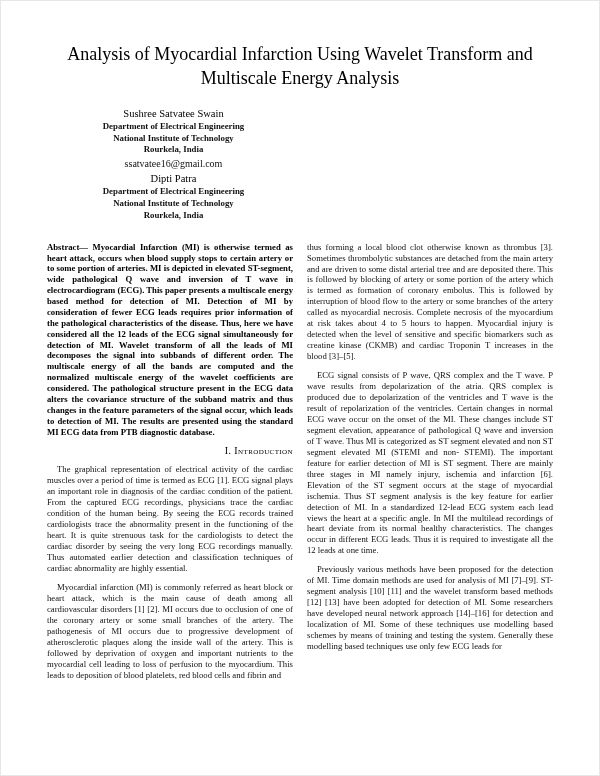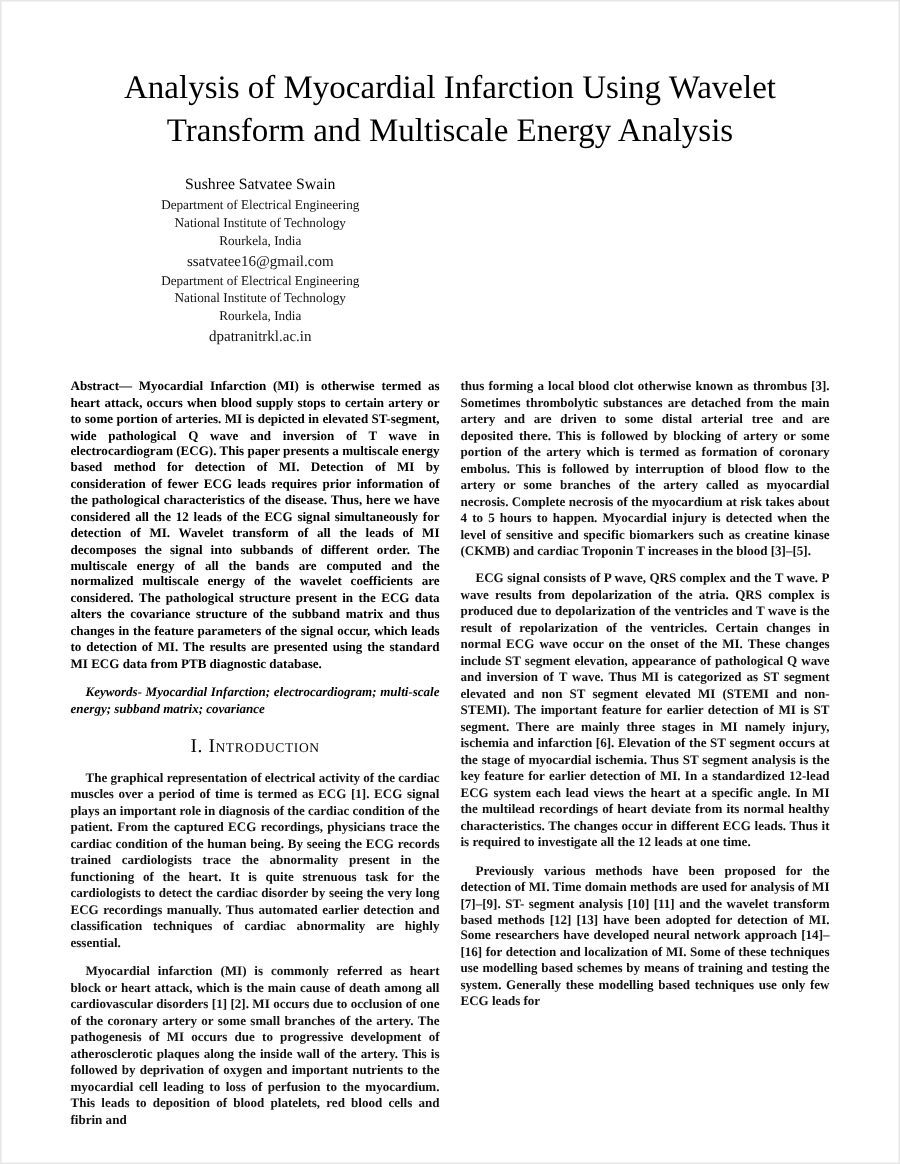--- a/index.html
+++ b/index.html
@@ -14,21 +14,21 @@
     height: 776px;
     margin: 0 auto;
     background: #ffffff;
     padding: 42px 46px 18px 46px;
     overflow: hidden;
     border: 1px solid #e6e6e6;
   }
   .title {
     font-family: "Liberation Serif", serif;
     font-weight: 400;
-    font-size: 22px;
+    font-size: 18px;
     line-height: 1.32;
     text-align: center;
     color: #000000;
     margin: 0 18px 15px 18px;
   }
   .authors {
     display: flex;
     flex-direction: column;
     justify-content: center;
     margin: 0 0 20px 0;
@@ -39,20 +39,21 @@
   }
   .author-name {
     font-size: 10.5px;
     line-height: 1.45;
     color: #000;
   }
   .author-line {
     font-size: 8.8px;
     line-height: 1.34;
     color: #111;
+    font-weight: bold;
   }
   .author-email {
     font-size: 10px;
     line-height: 1.5;
     color: #111;
   }
   .columns {
     display: flex;
     flex-direction: row;
     gap: 14px;
@@ -77,70 +78,65 @@
     font-size: 8.7px;
     line-height: 1.25;
     font-weight: bold;
     font-style: italic;
     color: #000;
     text-indent: 10px;
     margin-bottom: 12px;
   }
   .kw-label { font-weight: bold; font-style: italic; }
   .section-heading {
-    font-size: 13px;
+    font-size: 10px;
     font-weight: 400;
     font-variant: small-caps;
     letter-spacing: 0.4px;
-    text-align: center;
+    text-align: right;
     color: #000;
     margin: 8px 0 8px 0;
   }
   .body-para {
     font-size: 8.7px;
     line-height: 1.26;
     color: #111;
     margin-bottom: 8px;
-    font-weight: bold;
   }
   .indent { text-indent: 10px; }
 </style>
 </head>
 <body>
 
 <div class="page">
 
   <h1 class="title">Analysis of Myocardial Infarction Using Wavelet Transform and Multiscale Energy Analysis</h1>
 
   <div class="authors">
     <div class="author">
       <div class="author-name">Sushree Satvatee Swain</div>
       <div class="author-line">Department of Electrical Engineering</div>
       <div class="author-line">National Institute of Technology</div>
       <div class="author-line">Rourkela, India</div>
       <div class="author-email">ssatvatee16@gmail.com</div>
     </div>
     <div class="author">
+      <div class="author-name">Dipti Patra</div>
       <div class="author-line">Department of Electrical Engineering</div>
       <div class="author-line">National Institute of Technology</div>
       <div class="author-line">Rourkela, India</div>
-      <div class="author-email">dpatranitrkl.ac.in</div>
     </div>
   </div>
 
   <div class="columns">
 
     <div class="col">
       <p class="abstract">
         <span class="abstract-label">Abstract—</span>
         <span>Myocardial Infarction (MI) is otherwise termed as heart attack, occurs when blood supply stops to certain artery or to some portion of arteries. MI is depicted in elevated ST-segment, wide pathological Q wave and inversion of T wave in electrocardiogram (ECG). This paper presents a multiscale energy based method for detection of MI. Detection of MI by consideration of fewer ECG leads requires prior information of the pathological characteristics of the disease. Thus, here we have considered all the 12 leads of the ECG signal simultaneously for detection of MI. Wavelet transform of all the leads of MI decomposes the signal into subbands of different order. The multiscale energy of all the bands are computed and the normalized multiscale energy of the wavelet coefficients are considered. The pathological structure present in the ECG data alters the covariance structure of the subband matrix and thus changes in the feature parameters of the signal occur, which leads to detection of MI. The results are presented using the standard MI ECG data from PTB diagnostic database.</span>
-      </p>
-      <p class="keywords">
-        <span class="kw-label">Keywords-</span>
-        <span>Myocardial Infarction; electrocardiogram; multi-scale energy; subband matrix; covariance</span>
       </p>
       <h2 class="section-heading">I. Introduction</h2>
       <p class="body-para indent">The graphical representation of electrical activity of the cardiac muscles over a period of time is termed as ECG [1]. ECG signal plays an important role in diagnosis of the cardiac condition of the patient. From the captured ECG recordings, physicians trace the cardiac condition of the human being. By seeing the ECG records trained cardiologists trace the abnormality present in the functioning of the heart. It is quite strenuous task for the cardiologists to detect the cardiac disorder by seeing the very long ECG recordings manually. Thus automated earlier detection and classification techniques of cardiac abnormality are highly essential.</p>
       <p class="body-para indent">Myocardial infarction (MI) is commonly referred as heart block or heart attack, which is the main cause of death among all cardiovascular disorders [1] [2]. MI occurs due to occlusion of one of the coronary artery or some small branches of the artery. The pathogenesis of MI occurs due to progressive development of atherosclerotic plaques along the inside wall of the artery. This is followed by deprivation of oxygen and important nutrients to the myocardial cell leading to loss of perfusion to the myocardium. This leads to deposition of blood platelets, red blood cells and fibrin and</p>
     </div>
 
     <div class="col">
       <p class="body-para">thus forming a local blood clot otherwise known as thrombus [3]. Sometimes thrombolytic substances are detached from the main artery and are driven to some distal arterial tree and are deposited there. This is followed by blocking of artery or some portion of the artery which is termed as formation of coronary embolus. This is followed by interruption of blood flow to the artery or some branches of the artery called as myocardial necrosis. Complete necrosis of the myocardium at risk takes about 4 to 5 hours to happen. Myocardial injury is detected when the level of sensitive and specific biomarkers such as creatine kinase (CKMB) and cardiac Troponin T increases in the blood [3]–[5].</p>
       <p class="body-para indent">ECG signal consists of P wave, QRS complex and the T wave. P wave results from depolarization of the atria. QRS complex is produced due to depolarization of the ventricles and T wave is the result of repolarization of the ventricles. Certain changes in normal ECG wave occur on the onset of the MI. These changes include ST segment elevation, appearance of pathological Q wave and inversion of T wave. Thus MI is categorized as ST segment elevated and non ST segment elevated MI (STEMI and non- STEMI). The important feature for earlier detection of MI is ST segment. There are mainly three stages in MI namely injury, ischemia and infarction [6]. Elevation of the ST segment occurs at the stage of myocardial ischemia. Thus ST segment analysis is the key feature for earlier detection of MI. In a standardized 12-lead ECG system each lead views the heart at a specific angle. In MI the multilead recordings of heart deviate from its normal healthy characteristics. The changes occur in different ECG leads. Thus it is required to investigate all the 12 leads at one time.</p>
       <p class="body-para indent">Previously various methods have been proposed for the detection of MI. Time domain methods are used for analysis of MI [7]–[9]. ST- segment analysis [10] [11] and the wavelet transform based methods [12] [13] have been adopted for detection of MI. Some researchers have developed neural network approach [14]–[16] for detection and localization of MI. Some of these techniques use modelling based schemes by means of training and testing the system. Generally these modelling based techniques use only few ECG leads for</p>

